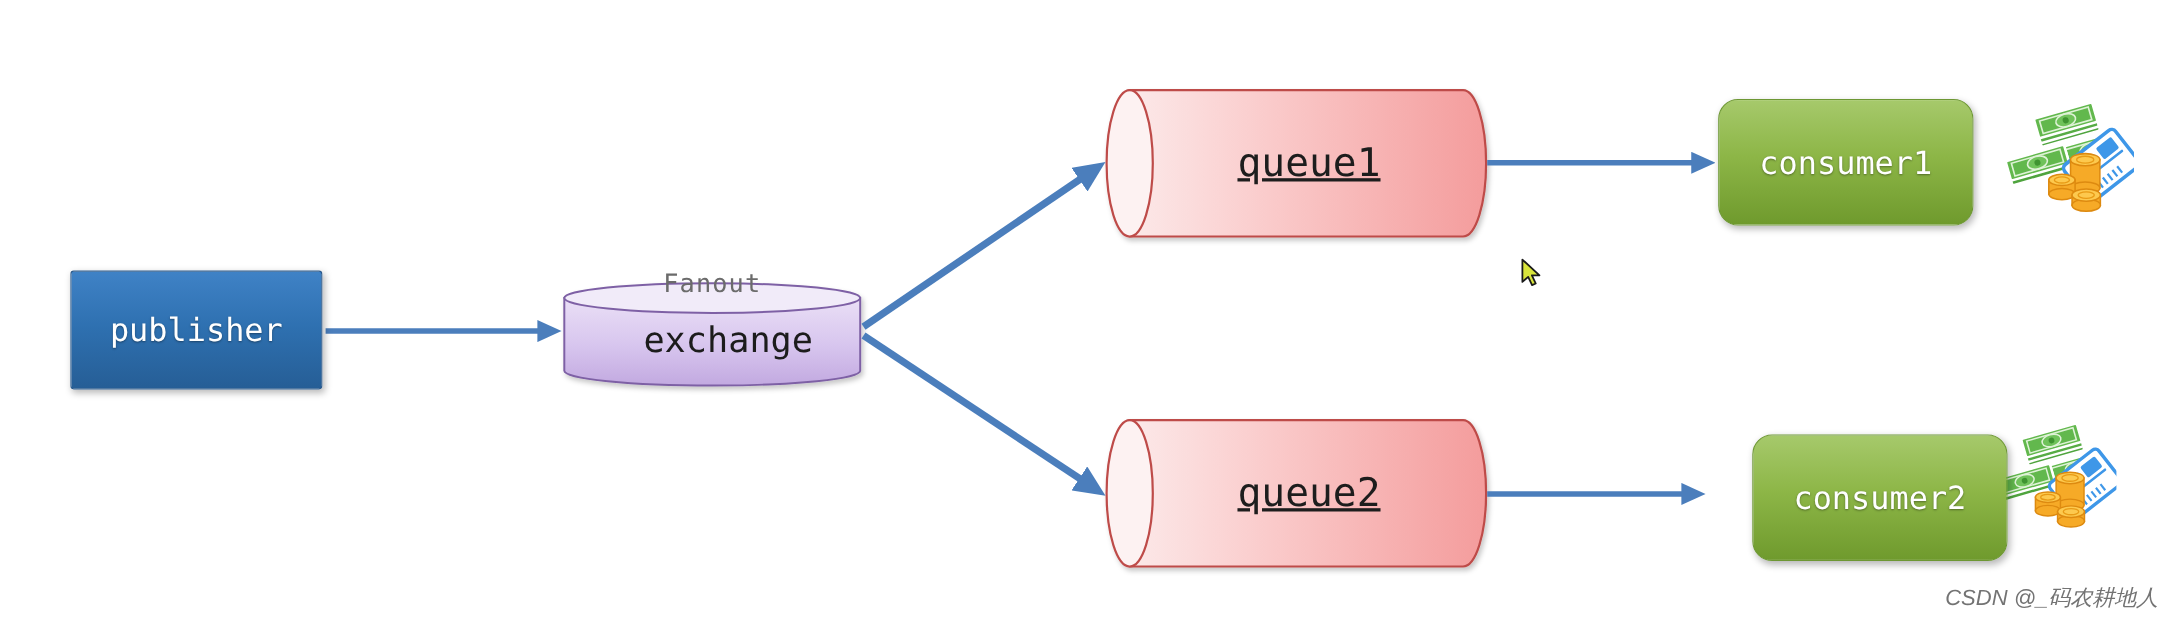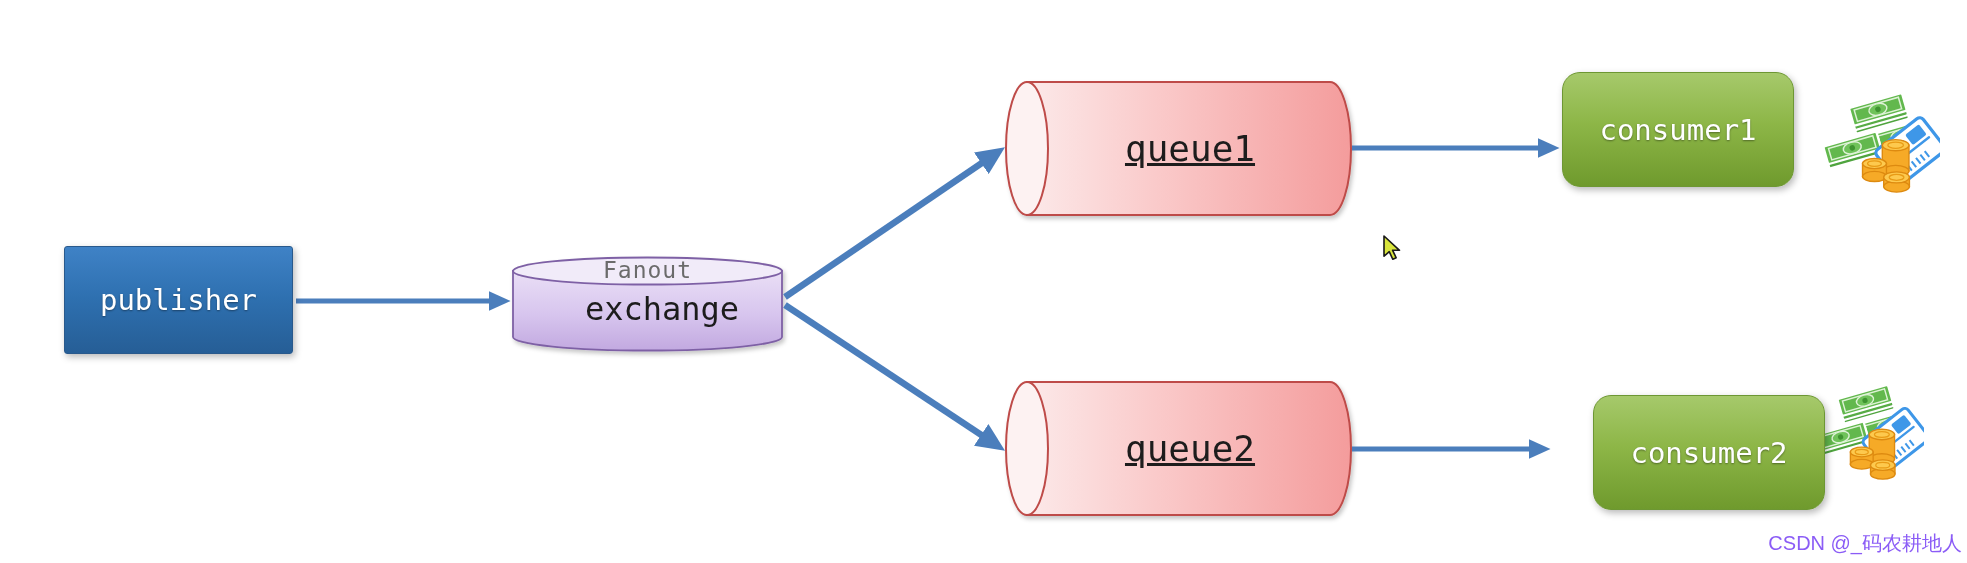--- a/index.html
+++ b/index.html
@@ -23,40 +23,40 @@
     border-radius:3px;border:1px solid #29598C;
     background:linear-gradient(180deg,#3F82C6 0%,#2E70B0 48%,#265E96 100%);
     font-size:29px;
   }
   .consumer{
     width:232px;height:115px;
     border-radius:18px;border:1px solid #6D9733;
     background:linear-gradient(180deg,#A6C96B 0%,#8DB647 45%,#6F9A2D 100%);
     font-size:29px;
   }
-  .consumer1{left:1562px;top:72px;}
+  .consumer1{left:1562px;top:90px;}
   .consumer2{left:1553px;top:395px;margin-left:40px;}
   .fanout-label{
-    left:512px;top:256px;width:271px;height:28px;
+    left:512px;top:244px;width:271px;height:28px;
     color:#6B6B6B;font-size:23px;letter-spacing:1px;
   }
   .exchange-label{
     left:512px;top:285px;width:300px;height:47px;
     color:#1c1c1c;font-size:32px;
   }
   .queue-label{
     left:1040px;width:300px;height:133px;
     color:#1d1d1d;font-size:36px;text-decoration:underline;
   }
   .queue1-label{top:82px;}
   .queue2-label{top:382px;text-align:center;}
   .watermark{
     position:absolute;right:5px;top:530px;
     font-family:"Liberation Sans","DejaVu Sans",sans-serif;
-    font-size:20px;color:#8b5cf6;white-space:nowrap;
+    font-size:20px;color:#737373;white-space:nowrap;font-style:italic;
   }
 </style>
 </head>
 <body>
 
 <div class="canvas">
 
   <svg class="layer" viewBox="0 0 1967 563">
     <defs>
       <marker id="ah" markerWidth="4.4" markerHeight="4" refX="3.1" refY="2" orient="auto">

